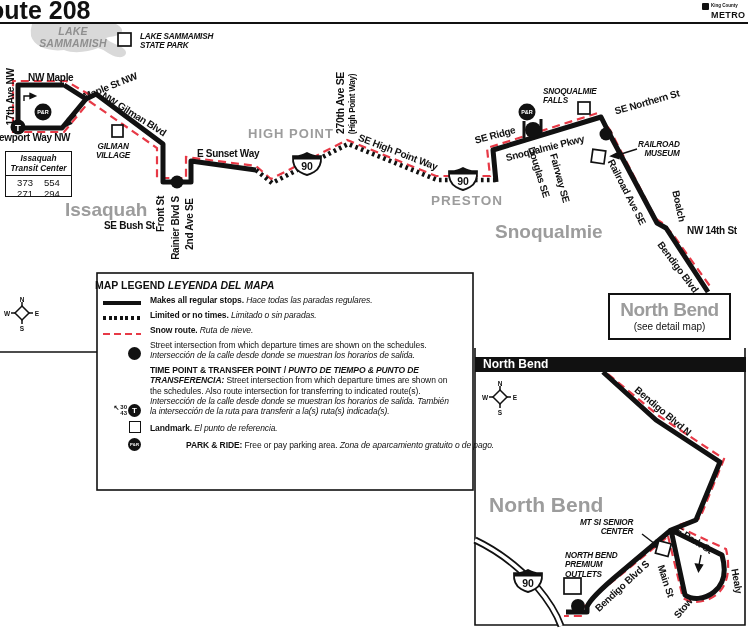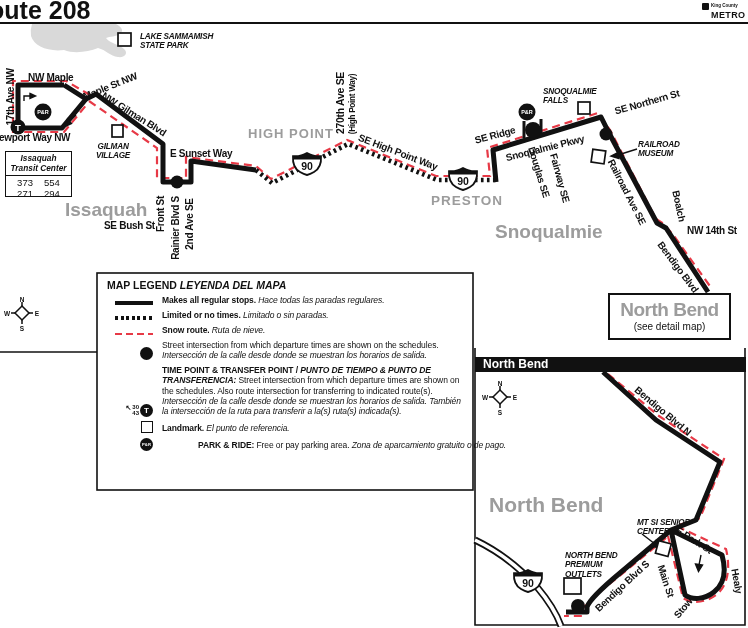--- a/index.html
+++ b/index.html
@@ -32,21 +32,21 @@
   .tc-div{height:1px;background:#111;margin:2px 0 1px 0;}
   .tc-row{display:flex;justify-content:space-evenly;font-size:9.5px;line-height:1.18;}
   
   .nbbox{position:absolute;left:608px;top:293px;width:123px;height:47px;background:#fff;border:2px solid #111;box-sizing:border-box;text-align:center;}
   .nb-t{font-size:19px;font-weight:bold;color:#9c9c9c;margin-top:4px;letter-spacing:-0.5px;}
   .nb-s{font-size:10px;color:#111;margin-top:0px;}
   
   .inset-hdr{position:absolute;left:475px;top:357px;width:271px;height:15px;background:#111;color:#fff;
              font-size:12px;font-weight:bold;line-height:15px;padding-left:8px;box-sizing:border-box;}
   
-  .legend{position:absolute;left:97px;top:273px;width:376px;height:217px;box-sizing:border-box;padding:6px 8px 0 10px;}
+  .legend{position:absolute;left:85px;top:273px;width:376px;height:217px;box-sizing:border-box;padding:6px 8px 0 10px;}
   .leg-title{font-size:10.5px;margin-bottom:4px;}
   .b{font-weight:bold;} .i{font-style:italic;} .bi{font-weight:bold;font-style:italic;}
   .leg-row{display:flex;align-items:flex-end;margin-bottom:4.5px;}
   .leg-sym{flex:0 0 46px;display:flex;justify-content:flex-end;padding-right:9px;box-sizing:content-box;}
   .leg-txt{font-size:8.5px;line-height:1.22;width:306px;letter-spacing:-0.1px;}
   .ln-solid{width:38px;height:4px;background:#111;margin-top:3px;}
   .ln-dot{width:38px;height:4px;margin-top:3px;background:repeating-linear-gradient(90deg,#111 0 3px,transparent 3px 5.6px);}
   .ln-snow{width:38px;height:2.5px;margin-top:4px;background:repeating-linear-gradient(90deg,#e73946 0 7px,transparent 7px 11px);}
   .dot13{width:13px;height:13px;border-radius:50%;background:#111;}
   .sq11{width:10px;height:10px;border:1.6px solid #111;background:#fff;}
@@ -172,44 +172,46 @@
   <div class="route-title">Route 208</div>
   <div class="toprule"></div>
   <div class="metro">
     <div class="metro-top">
       <span class="kc-icon"></span>
       <span class="kc-txt">King County</span>
     </div>
     <div class="metro-name">METRO</div>
   </div>
 
+  <div class="lake-lbl">LAKE
+SAMMAMISH</div>
   <div class="lm" style="left:140px;top:32px;">LAKE SAMMAMISH
 STATE PARK</div>
   <div class="lm" style="left:96px;top:142px;text-align:center;">GILMAN
 VILLAGE</div>
   <div class="lm" style="left:543px;top:87px;">SNOQUALMIE
 FALLS</div>
-  <div class="lm" style="left:638px;top:140px;">RAILROAD
+  <div class="lm" style="left:638px;top:140px;text-align:right;">RAILROAD
 MUSEUM</div>
-  <div class="lm" style="left:637px;top:518px;">MT SI SENIOR
+  <div class="lm" style="left:580px;top:518px;text-align:right;">MT SI SENIOR
 CENTER</div>
   <div class="lm" style="left:565px;top:551px;">NORTH BEND
 PREMIUM
 OUTLETS</div>
 
   <div class="city" style="left:65px;top:199px;font-size:19px;">Issaquah</div>
   <div class="city" style="left:248px;top:126px;font-size:13px;letter-spacing:1px;">HIGH POINT</div>
   <div class="city" style="left:431px;top:193px;font-size:13.5px;letter-spacing:1px;">PRESTON</div>
   <div class="city" style="left:495px;top:221px;font-size:19px;">Snoqualmie</div>
   <div class="city" style="left:489px;top:493px;font-size:21px;">North Bend</div>
 
   <div class="sl" style="left:28px;top:72px;">NW Maple</div>
   <div class="sl" style="left:-8px;top:132px;">Newport Way NW</div>
   <div class="sl" style="left:104px;top:176px;margin-top:44px;">SE Bush St</div>
-  <div class="sl" style="left:170px;top:148px;">E Sunset Way</div>
+  <div class="sl" style="left:197px;top:148px;">E Sunset Way</div>
   <div class="sl" style="left:687px;top:225px;">NW 14th St</div>
 
   <div class="rl" style="left:10px;top:97px;transform:translate(-50%,-50%) rotate(-90deg);">17th Ave NW</div>
   <div class="rl" style="left:110px;top:86px;transform:translate(-50%,-50%) rotate(-22deg);">Maple St NW</div>
   <div class="rl" style="left:134px;top:114px;transform:translate(-50%,-50%) rotate(32deg);">NW Gilman Blvd</div>
   <div class="rl" style="left:160px;top:214px;transform:translate(-50%,-50%) rotate(-90deg);">Front St</div>
   <div class="rl" style="left:175px;top:228px;transform:translate(-50%,-50%) rotate(-90deg);">Rainier Blvd S</div>
   <div class="rl" style="left:189px;top:224px;transform:translate(-50%,-50%) rotate(-90deg);">2nd Ave SE</div>
   <div class="rl" style="left:340px;top:103px;transform:translate(-50%,-50%) rotate(-90deg);font-size:10.5px;">270th Ave SE</div>
   <div class="rl" style="left:352px;top:104px;transform:translate(-50%,-50%) rotate(-90deg);font-size:8.2px;">(High Point Way)</div>

